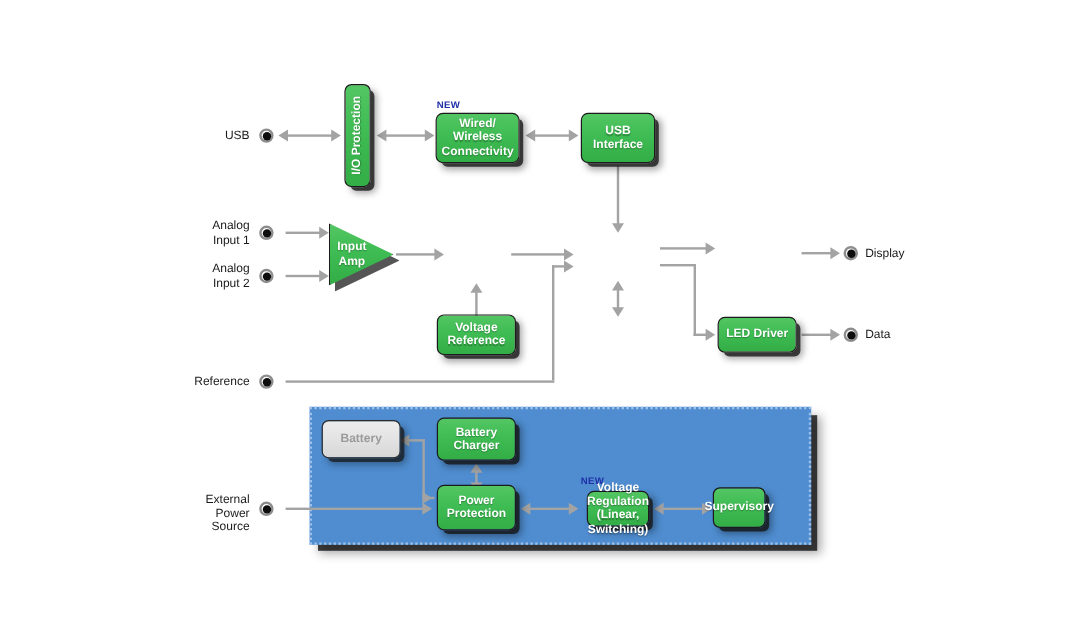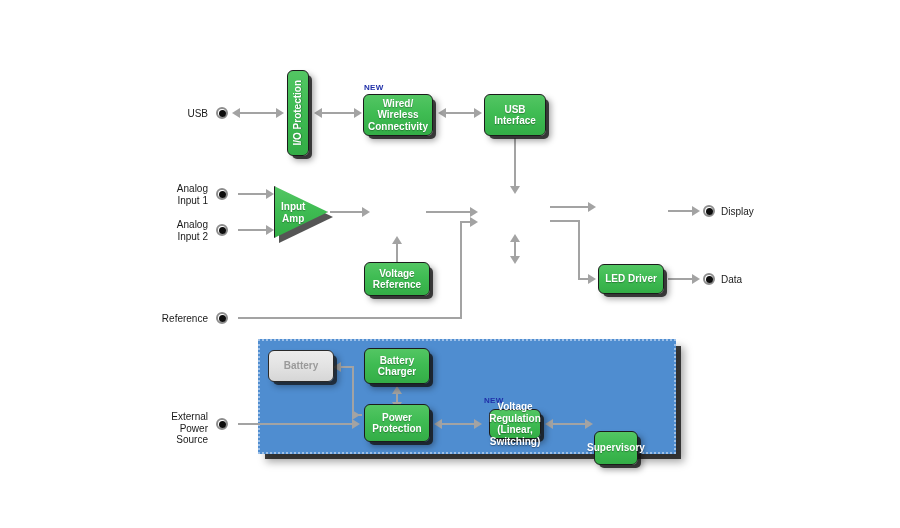--- a/index.html
+++ b/index.html
@@ -232,17 +232,17 @@
     <div class="ovtxt" style="white-space:pre-line;">Voltage
 Regulation
 (Linear,
 Switching)</div>
   </div>
 
   <div class="ln lnh" style="left:551px;top:423px;width:40px;z-index:3;"></div>
   <div class="arrow ar-l" style="left:545px;top:419px;z-index:3;"></div>
   <div class="arrow ar-r" style="left:585px;top:419px;z-index:3;"></div>
 
-  <div class="node green" style="left:594px;top:406px;width:44px;height:34px;margin-top:25px;">
+  <div class="node green" style="left:594px;top:406px;width:44px;height:34px;">
     <span>Supervisory</span>
   </div>
 
 </div>
 
 </body></html>

